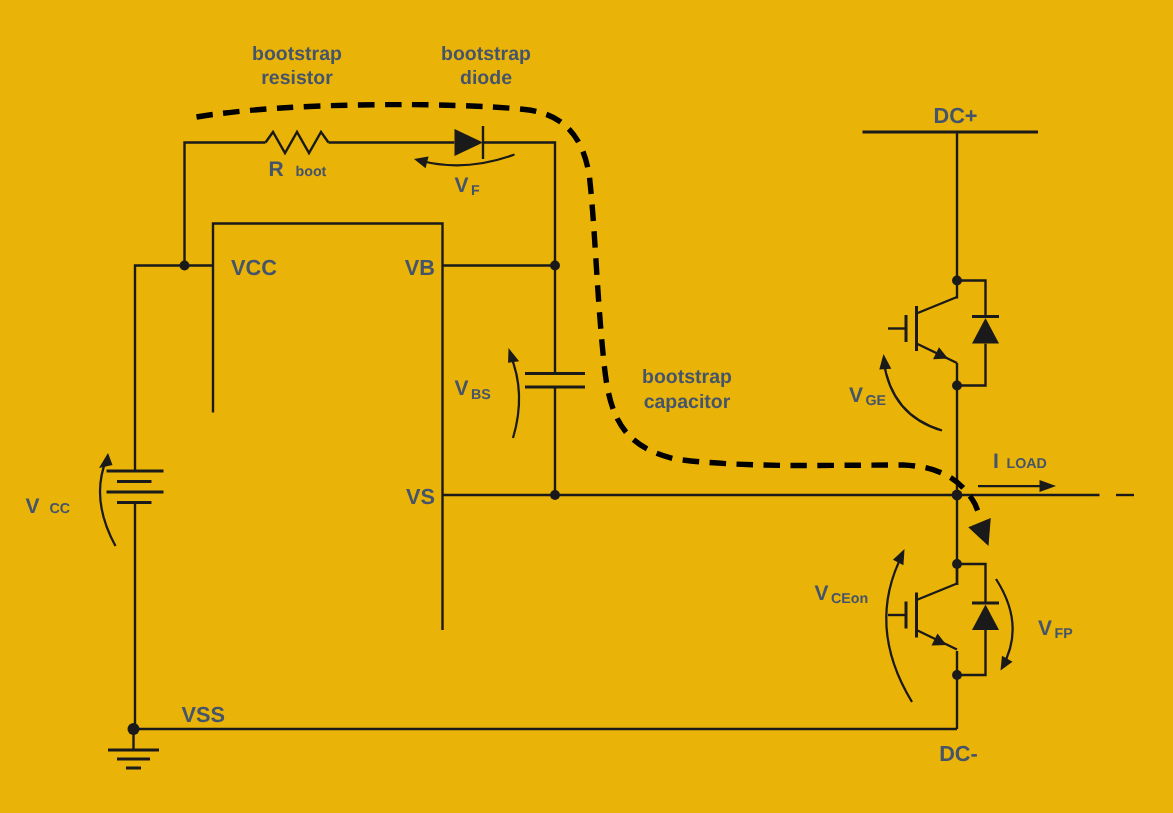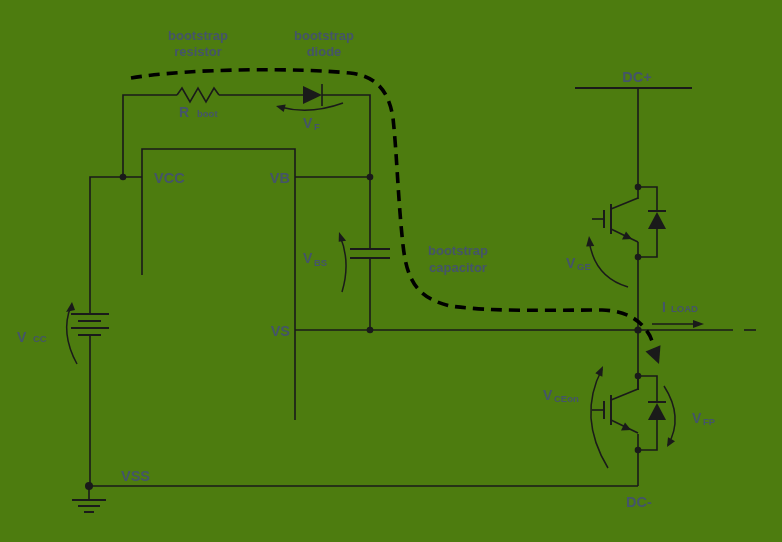--- a/index.html
+++ b/index.html
@@ -1,16 +1,16 @@
 <!DOCTYPE html>
 <html><head>
 <meta charset="utf-8">
 <style>
   html,body{margin:0;padding:0;background:#ffffff;}
-  .stage{position:relative;width:782px;height:542px;background:#4d7c0f;overflow:hidden;
+  .stage{position:relative;width:782px;height:542px;background:#eab308;overflow:hidden;
          font-family:"Liberation Sans", sans-serif;}
   svg text{font-family:"Liberation Sans", sans-serif;font-weight:bold;fill:#44546a;}
   .lbl{font-size:13px;}
   .pin{font-size:14.5px;}
   .qty{font-size:14px;}
   .sub{font-size:9.5px;}
   .wire{stroke:#1a1a1a;stroke-width:1.6;fill:none;}
   .thick{stroke:#1a1a1a;stroke-width:2;fill:none;}
   .fillblk{fill:#1a1a1a;stroke:none;}
   .arc{stroke:#1a1a1a;stroke-width:1.5;fill:none;}

